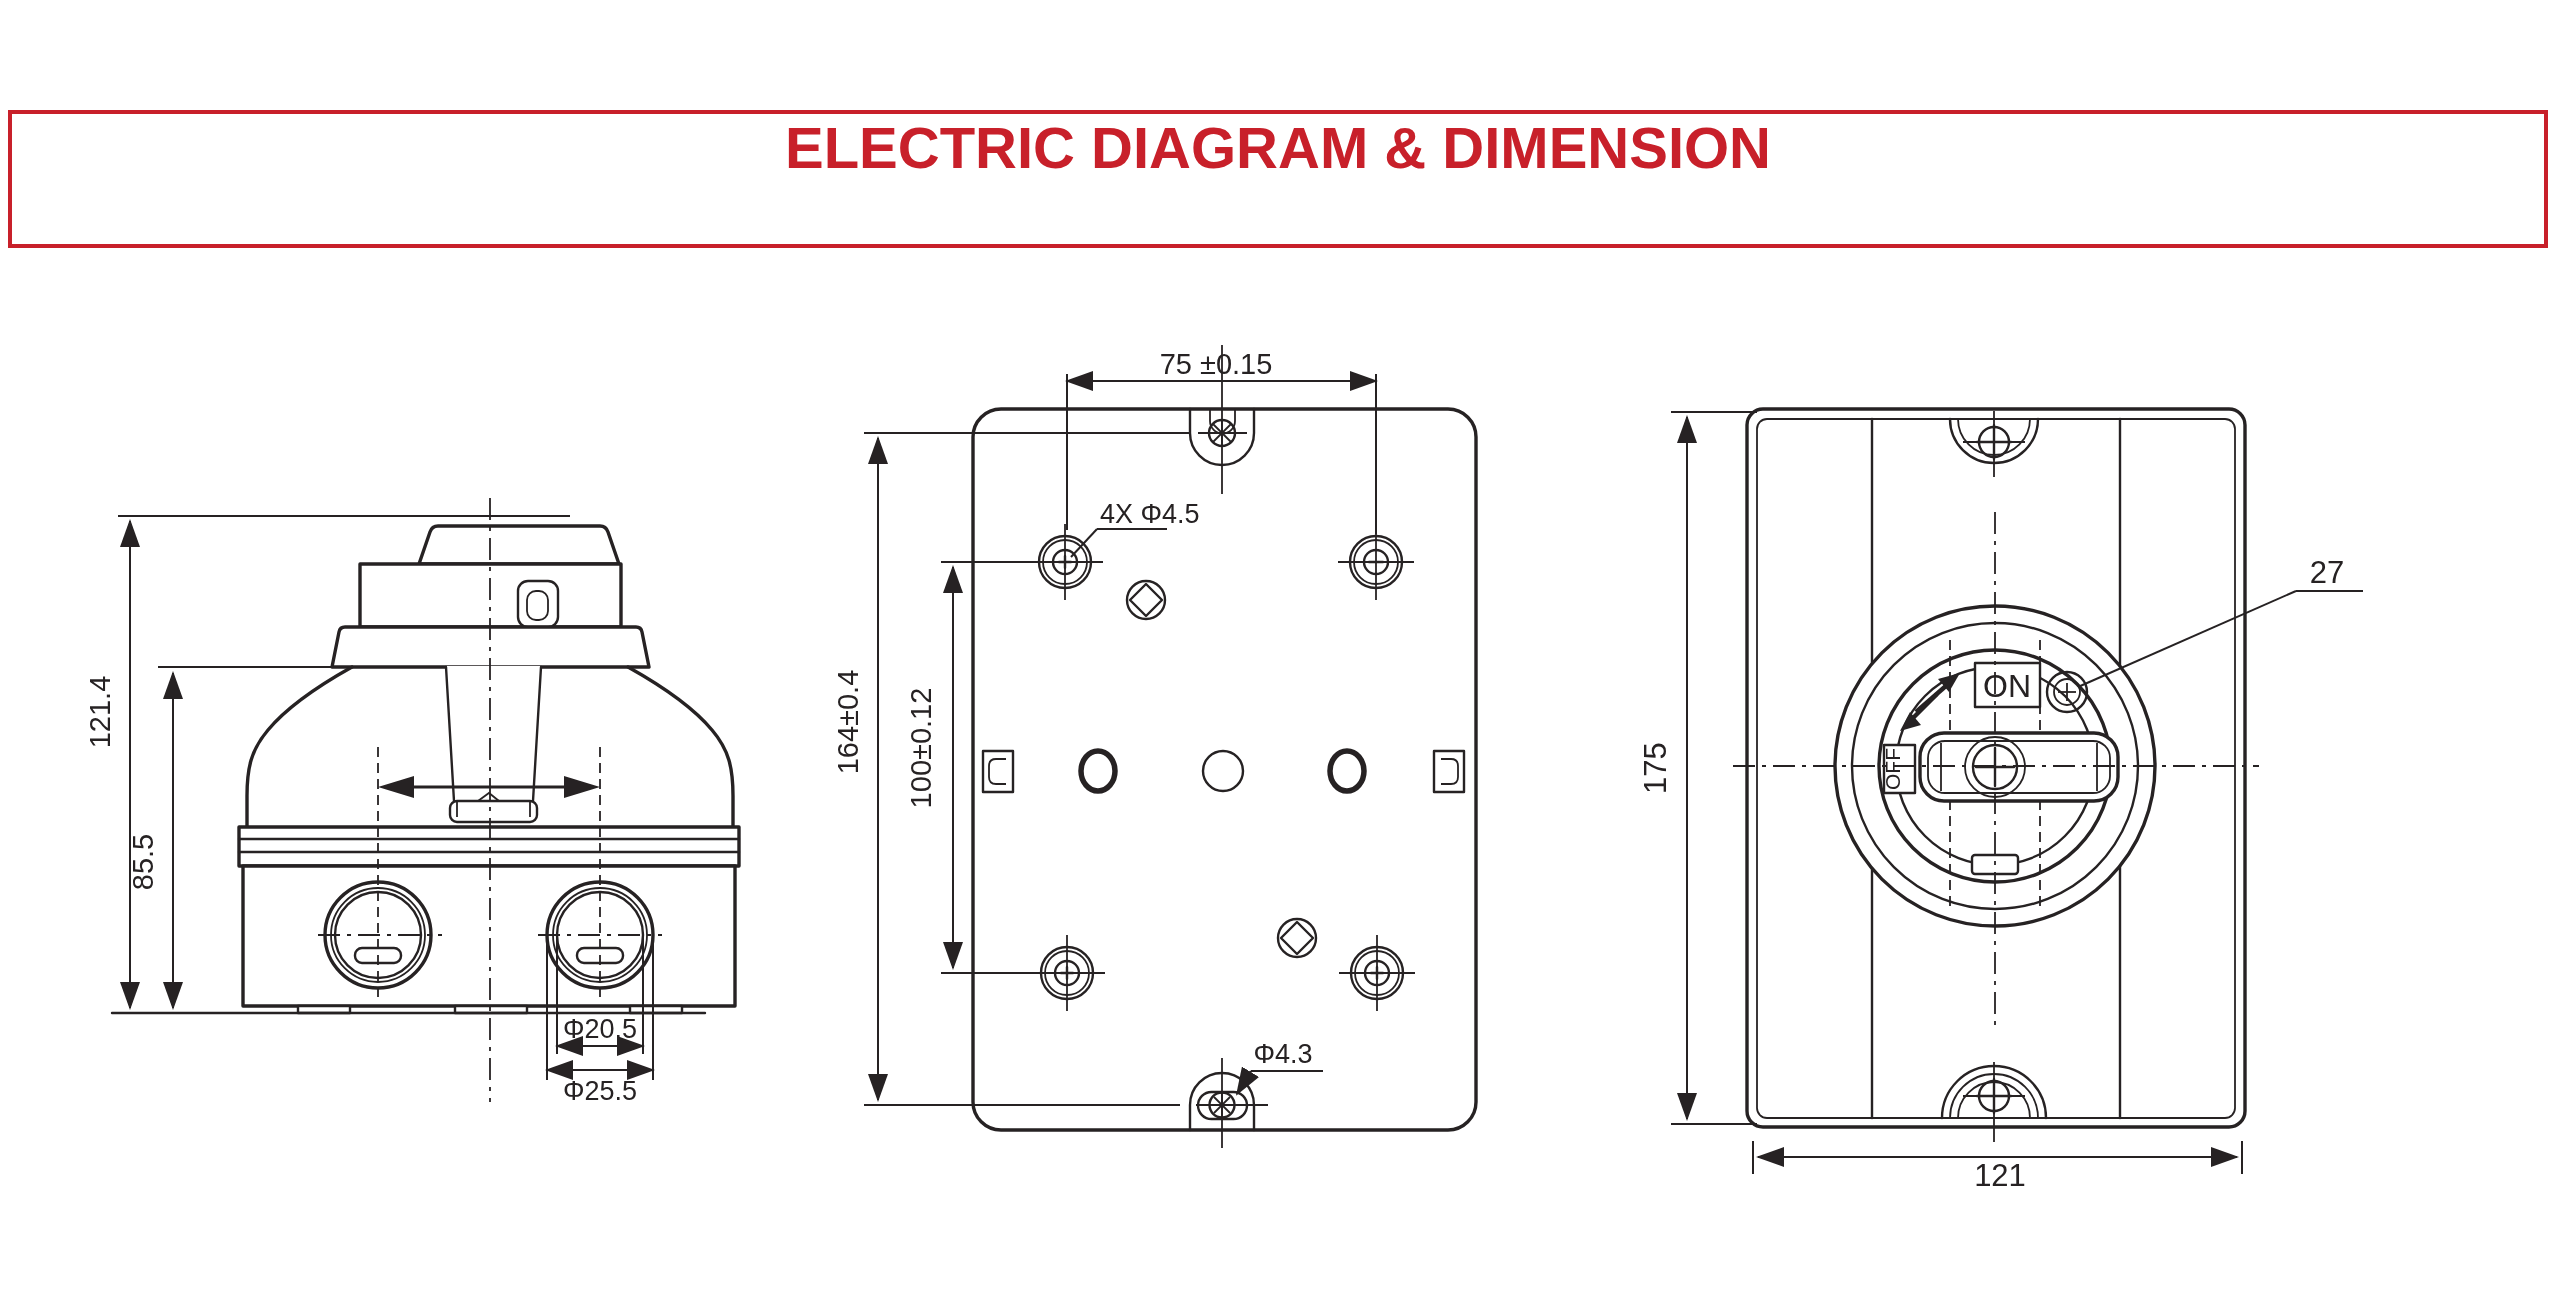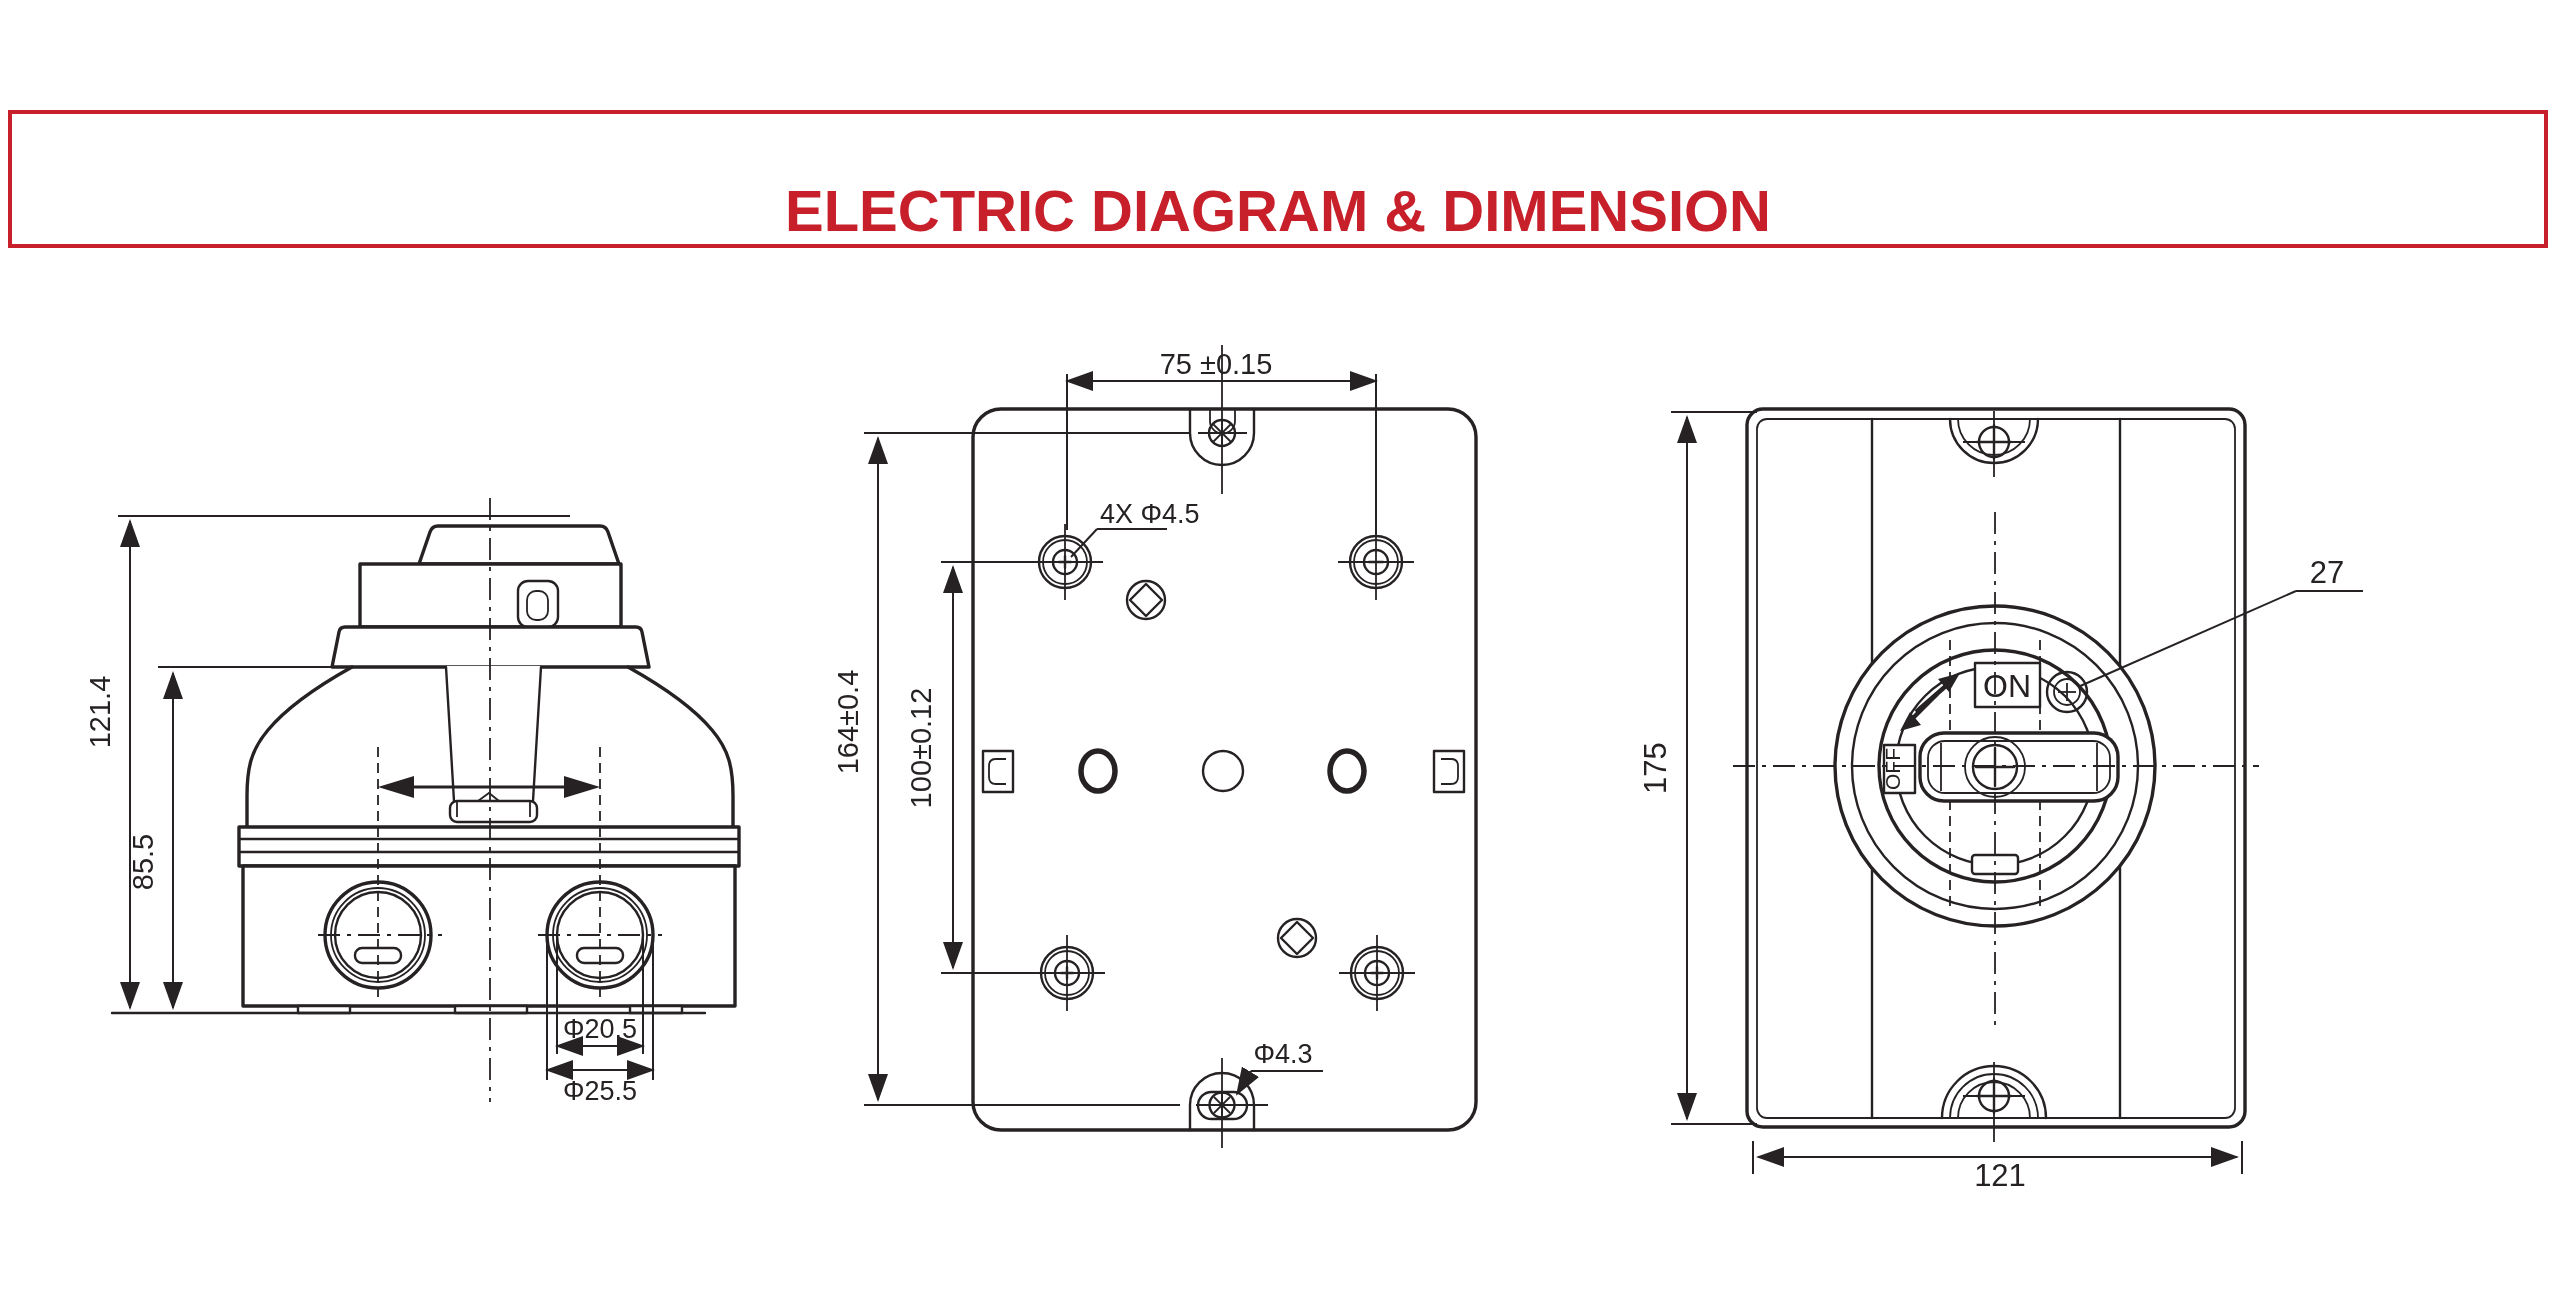--- a/index.html
+++ b/index.html
@@ -9,21 +9,21 @@
   }
   html,body{margin:0;padding:0;}
   body{
     width:2560px;height:1316px;background:var(--bg);
     position:relative;overflow:hidden;
     font-family:"Liberation Sans", sans-serif;
   }
   .title-box{
     position:absolute;left:8px;top:110px;width:2540px;height:138px;
     border:4px solid var(--accent);box-sizing:border-box;
-    display:flex;align-items:flex-end;justify-content:center;
+    display:flex;align-items:flex-start;justify-content:center;
   }
   .title-box span{
     color:var(--accent);font-size:58px;font-weight:bold;letter-spacing:0px;
   }
   svg{position:absolute;left:0;top:0;}
   
   .ol{stroke:var(--line);stroke-width:3.4;fill:none;stroke-linecap:round;stroke-linejoin:round;}
   .ol2{stroke:var(--line);stroke-width:2.4;fill:none;stroke-linecap:round;stroke-linejoin:round;}
   .thin{stroke:var(--line);stroke-width:1.8;fill:none;}
   .bold{stroke:var(--line);stroke-width:5.5;fill:none;}

